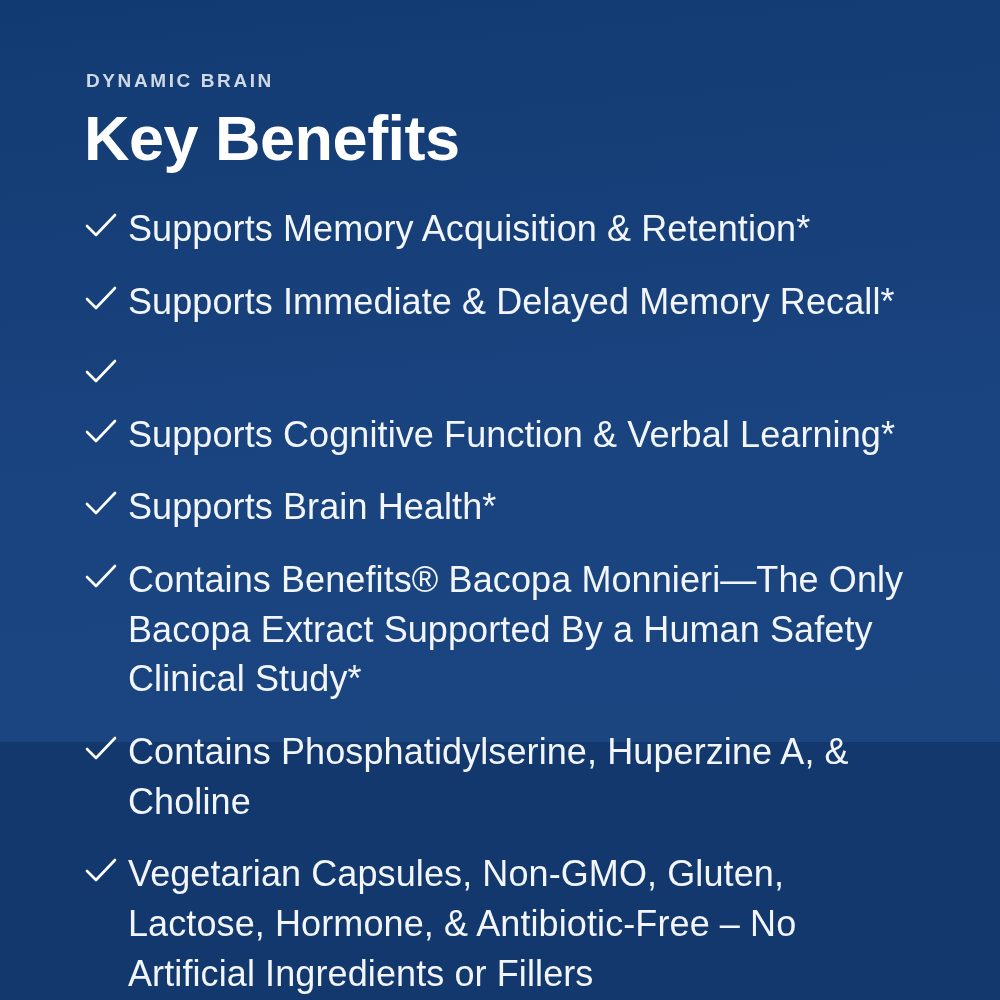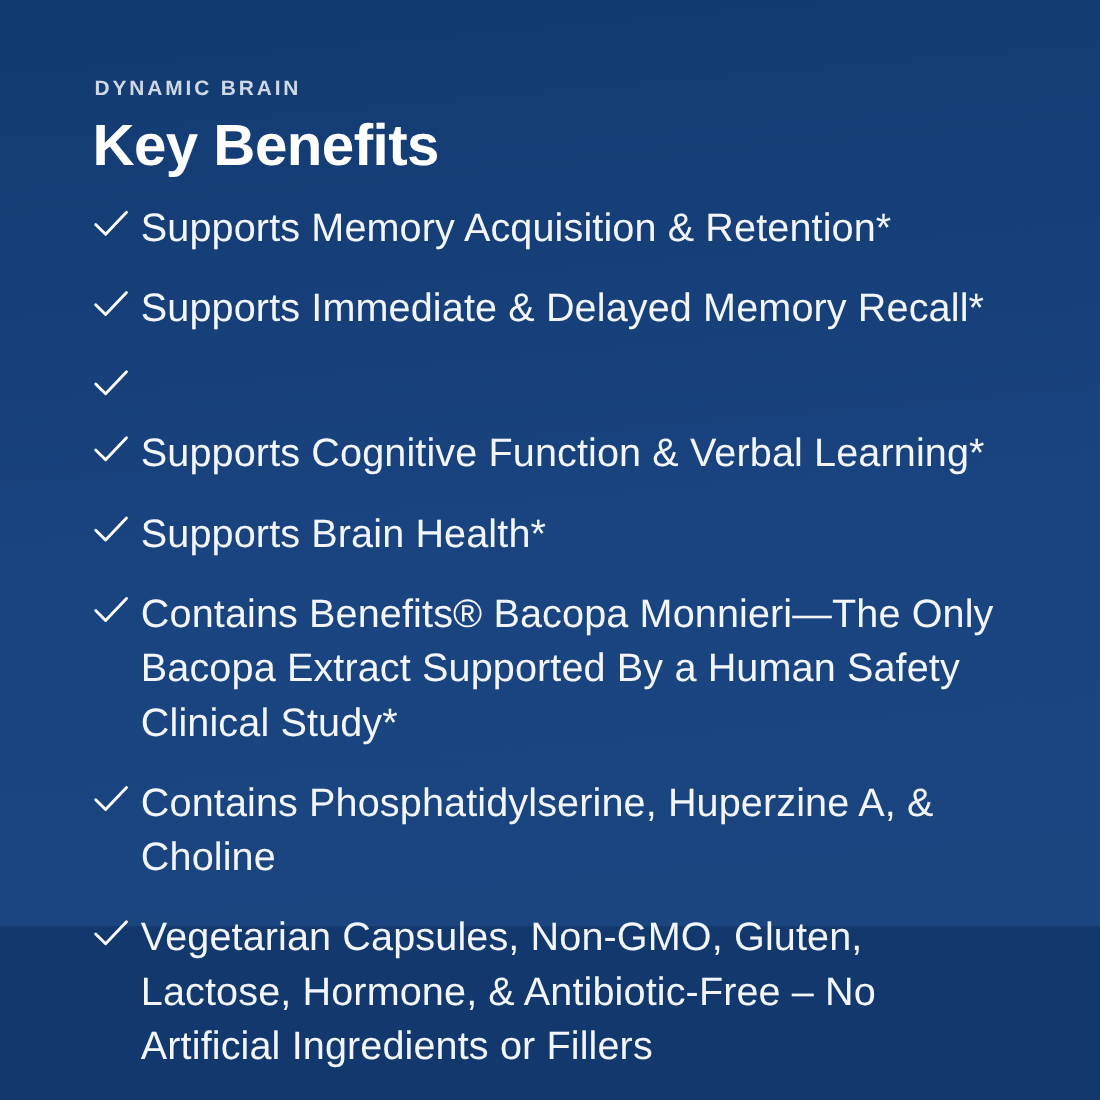--- a/index.html
+++ b/index.html
@@ -9,40 +9,40 @@
   body {
     width: 1000px;
     height: 1000px;
     overflow: hidden;
     font-family: "Liberation Sans", sans-serif;
     background: #12386d;
   }
   .poster {
     position: relative;
     width: 1000px;
-    height: 842px;
+    height: 742px;
     box-sizing: border-box;
     background: linear-gradient(175deg, #123a72 0%, #17407a 35%, #1a4480 60%, #1b457f 100%);
     padding: 70px 96px 40px 84px;
     color: #ffffff;
   }
   .eyebrow {
     font-size: 19px;
     font-weight: bold;
     letter-spacing: 2.6px;
     color: #cfd9e6;
     margin: 0 0 14px 2px;
     text-transform: uppercase;
   }
   .headline {
-    font-size: 53px;
+    font-size: 63px;
     line-height: 1.02;
     font-weight: bold;
     letter-spacing: -0.5px;
-    margin: 0 0 22px 0;
+    margin: 0 0 34px 0;
     color: #ffffff;
   }
   .benefits {
     list-style: none;
     margin: 0;
     padding: 0;
   }
   .benefit {
     display: flex;
     align-items: flex-start;

